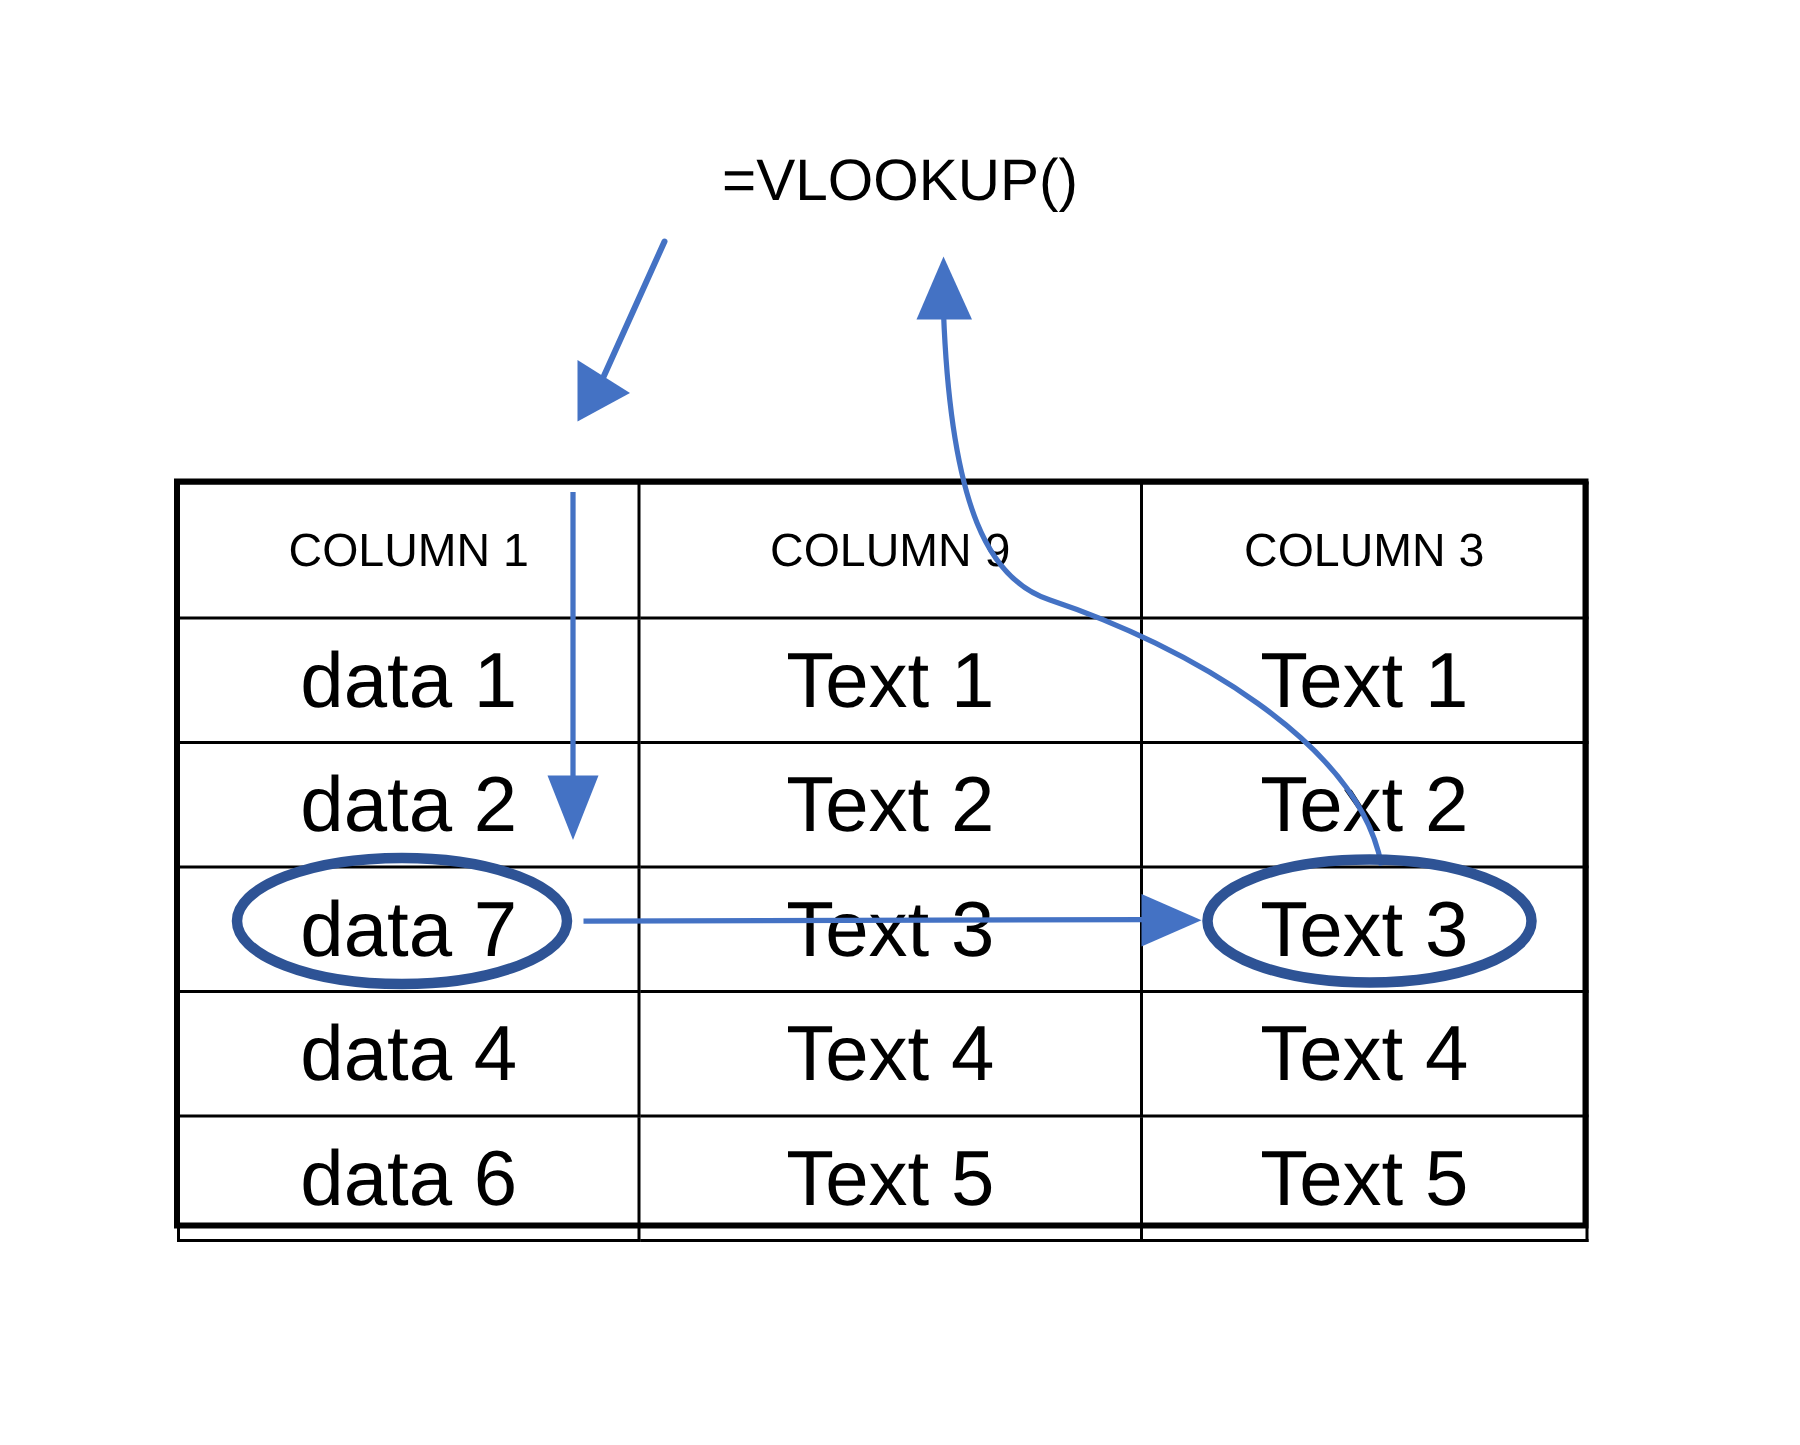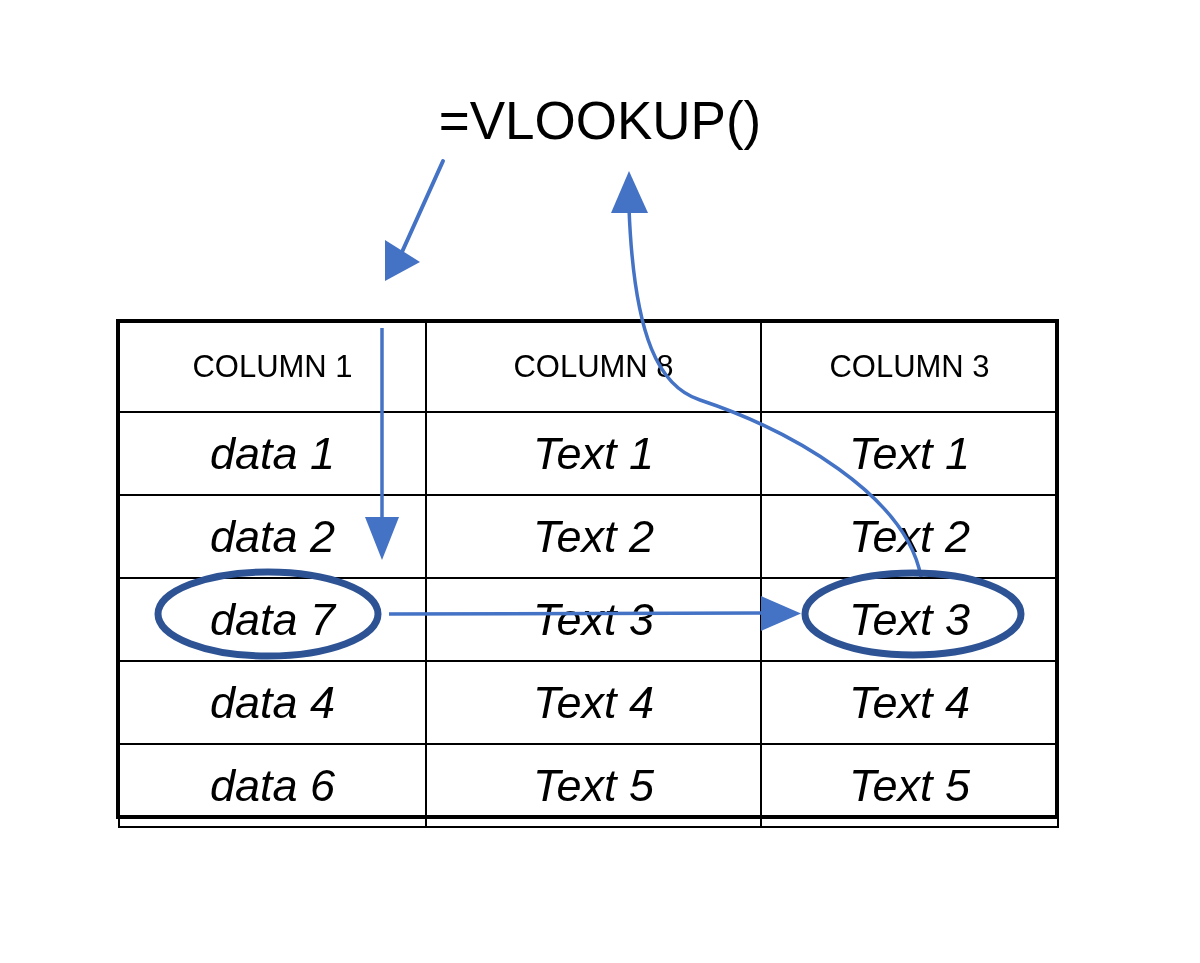--- a/index.html
+++ b/index.html
@@ -23,21 +23,21 @@
     height: 963px;
   }
 
   
   #formula-title {
     position: absolute;
     left: 0;
     top: 92px;
     width: 1200px;
     text-align: center;
-    font-size: 53px;
+    font-size: 39px;
     line-height: 58px;
     letter-spacing: 0px;
     font-weight: 400;
     color: #000000;
     white-space: nowrap;
   }
 
   
   #lookup-table {
     position: absolute;
@@ -62,23 +62,22 @@
     padding: 0;
     background: transparent;
   }
   #lookup-table thead th {
     height: 88px;
     font-size: 31px;
     line-height: 48px;
   }
   #lookup-table tbody td {
     height: 81px;
-    font-size: 45px;
+    font-size: 52px;
     line-height: 48px;
-    font-style: italic;
   }
   
   #lookup-table {
     outline: none;
   }
   #table-frame {
     position: absolute;
     left: 116px;
     top: 319px;
     width: 943px;
@@ -106,21 +105,21 @@
 
   <table id="lookup-table">
     <colgroup>
       <col class="c1">
         <col class="c2">
         <col class="c3">
     </colgroup>
     <thead>
       <tr>
         <th>COLUMN 1</th>
-        <th>COLUMN 8</th>
+        <th>COLUMN 9</th>
         <th>COLUMN 3</th>
       </tr>
     </thead>
     <tbody>
       <tr>
         <td>data 1</td>
         <td>Text 1</td>
         <td>Text 1</td>
       </tr>
       <tr>

